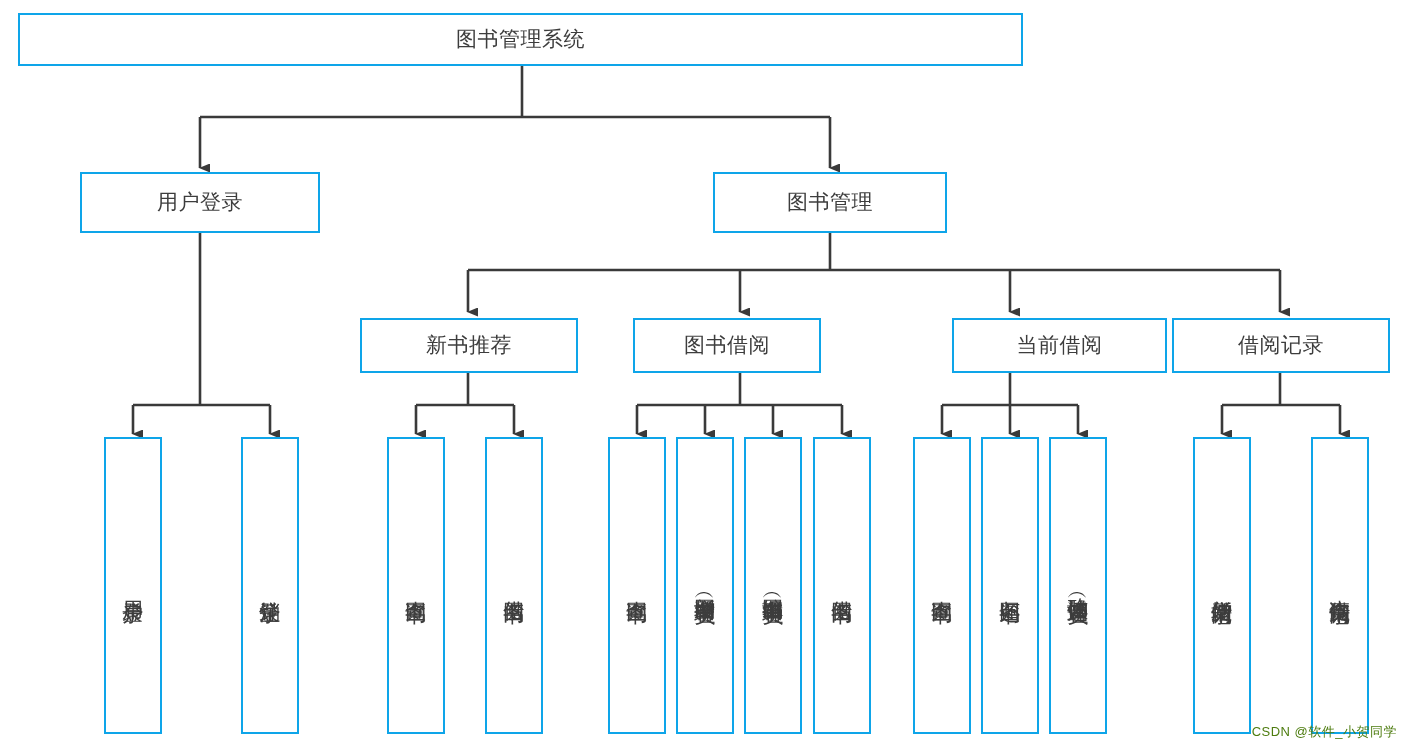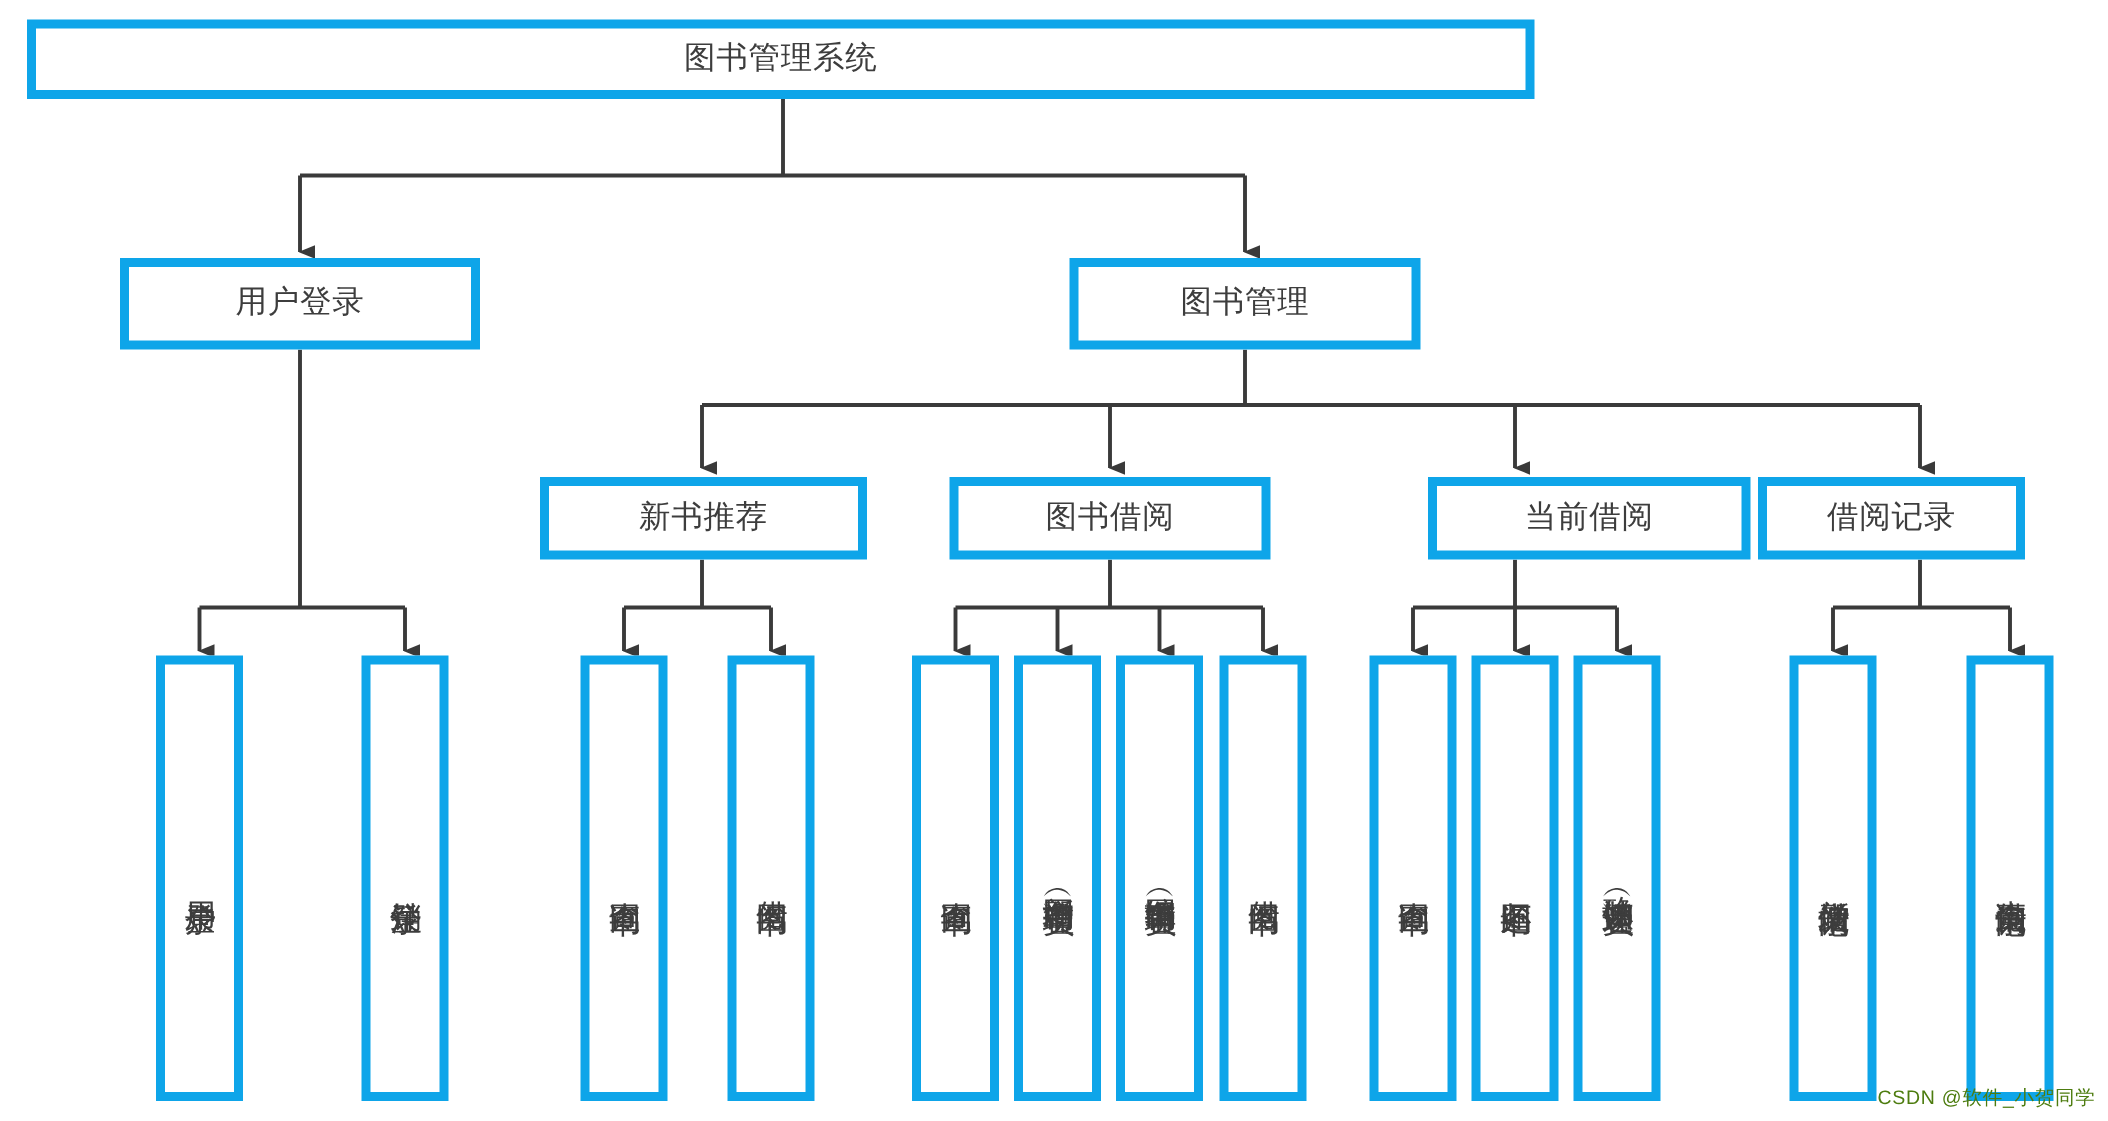--- a/index.html
+++ b/index.html
@@ -23,21 +23,21 @@
     position: absolute;
     left: 0;
     top: 0;
     width: 1405px;
     height: 747px;
     pointer-events: none;
   }
   .node {
     position: absolute;
     box-sizing: border-box;
-    border: 6px solid #0ea5e9;
+    border: 2px solid #0ea5e9;
     background: #ffffff;
     display: flex;
     align-items: center;
     justify-content: center;
     text-align: center;
   }
   .node .lbl {
     display: block;
     font-size: 21px;
     line-height: 1.18;
@@ -137,27 +137,27 @@
   <div class="node" style="left:80px; top:172px; width:240px; height:61px;">
     <span class="lbl">用户登录</span>
   </div>
   <div class="node" style="left:360px; top:318px; width:218px; height:55px;">
     <span class="lbl">新书推荐</span>
   </div>
 
   <div class="node" style="left:713px; top:172px; width:234px; height:61px;">
     <span class="lbl">图书管理</span>
   </div>
-  <div class="node" style="left:633px; top:318px; width:214px; height:55px;">
+  <div class="node" style="left:633px; top:318px; width:188px; height:55px;">
     <span class="lbl">图书借阅</span>
   </div>
   <div class="node" style="left:952px; top:318px; width:215px; height:55px;">
     <span class="lbl">当前借阅</span>
   </div>
-  <div class="node" style="left:1172px; top:318px; width:178px; height:55px;">
+  <div class="node" style="left:1172px; top:318px; width:218px; height:55px;">
     <span class="lbl">借阅记录</span>
   </div>
 
   <div class="node vert" style="left:104px; top:437px; width:58px; height:297px;">
     <span class="lbl">用户登录</span>
   </div>
   <div class="node vert" style="left:241px; top:437px; width:58px; height:297px;">
     <span class="lbl">注销登录</span>
   </div>
 

